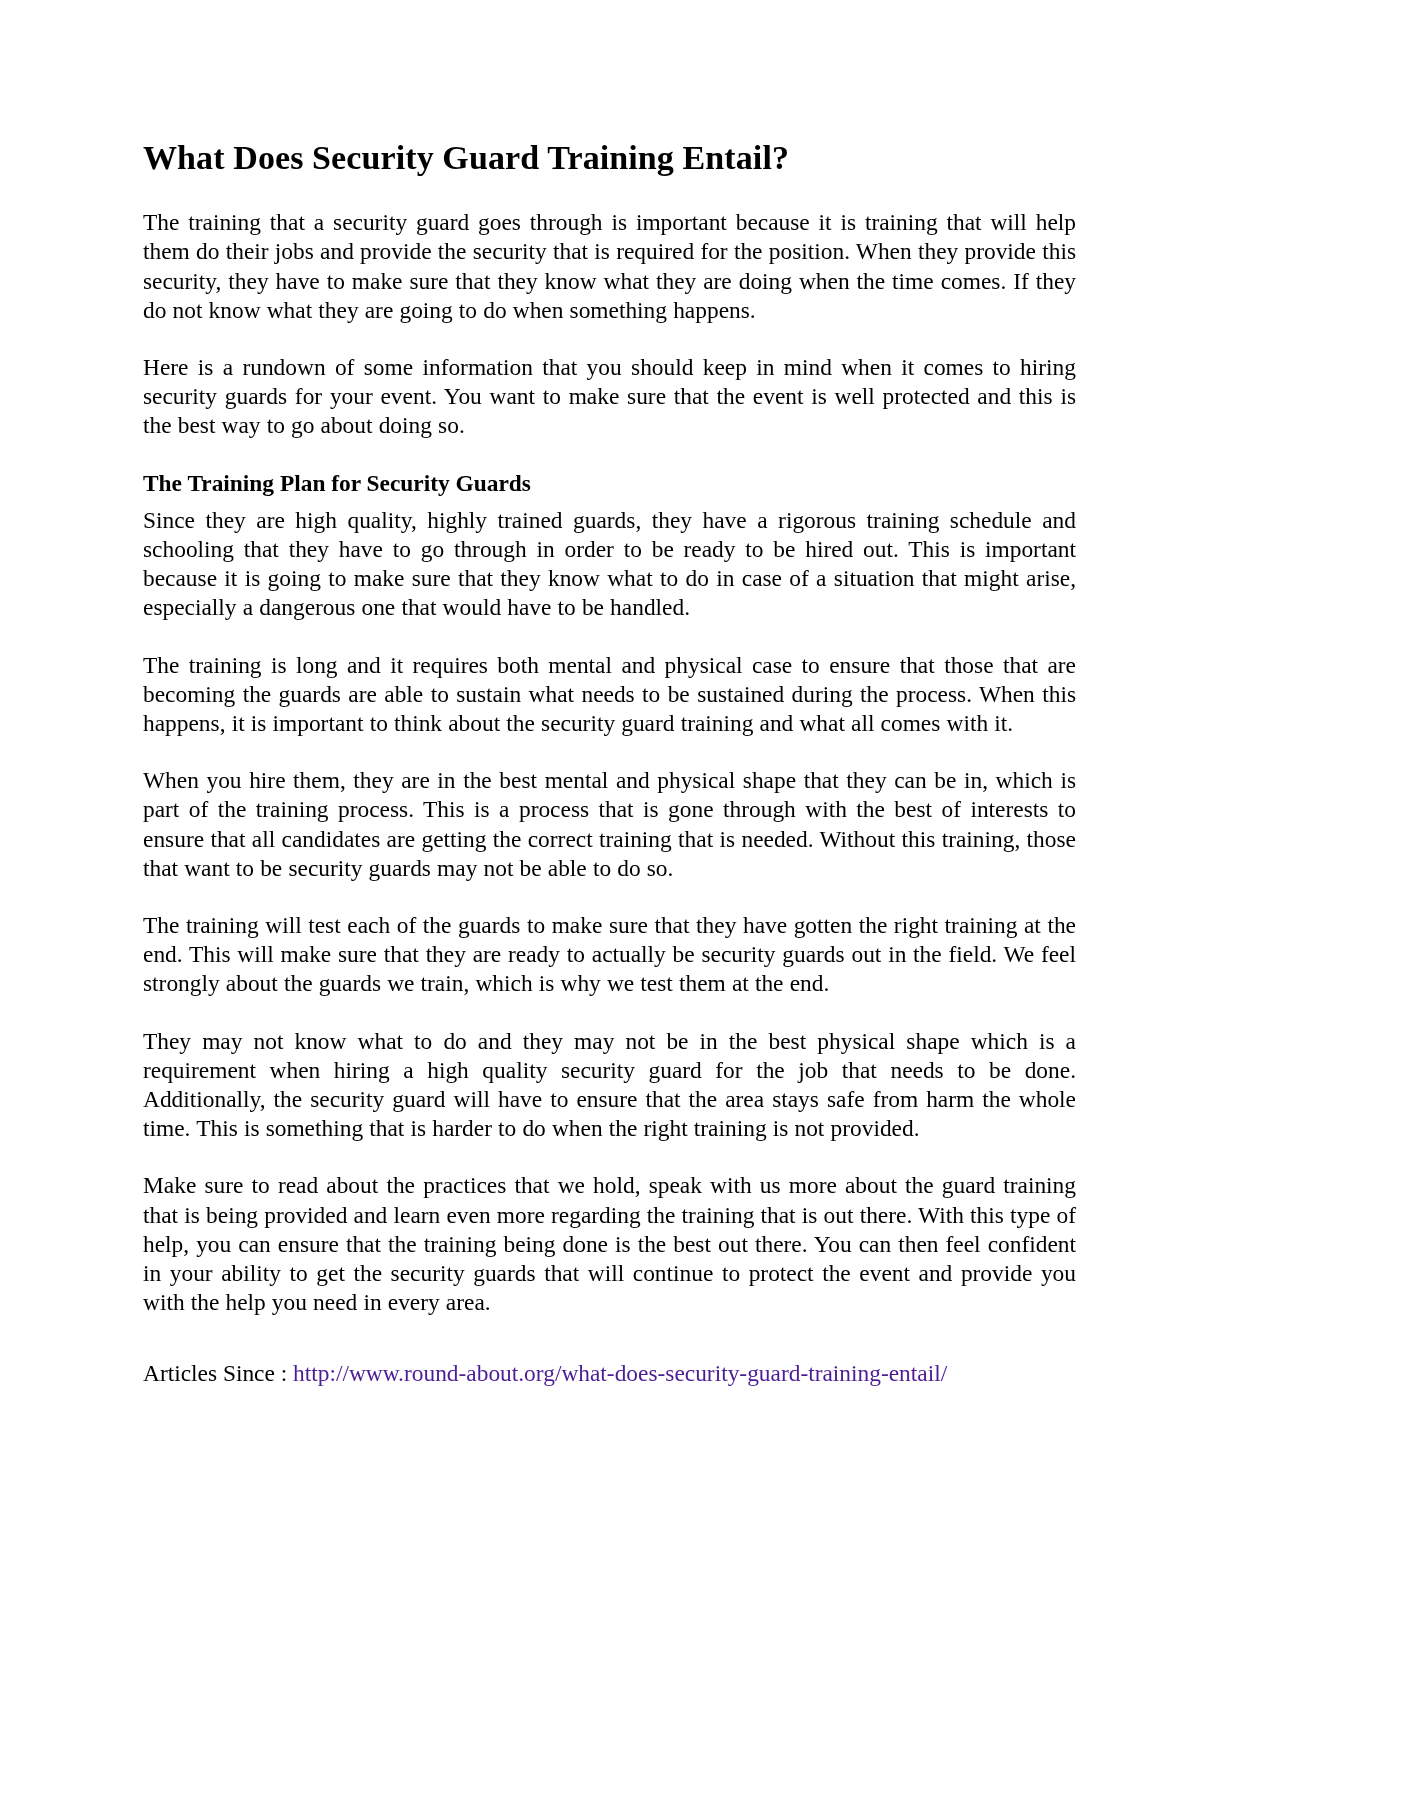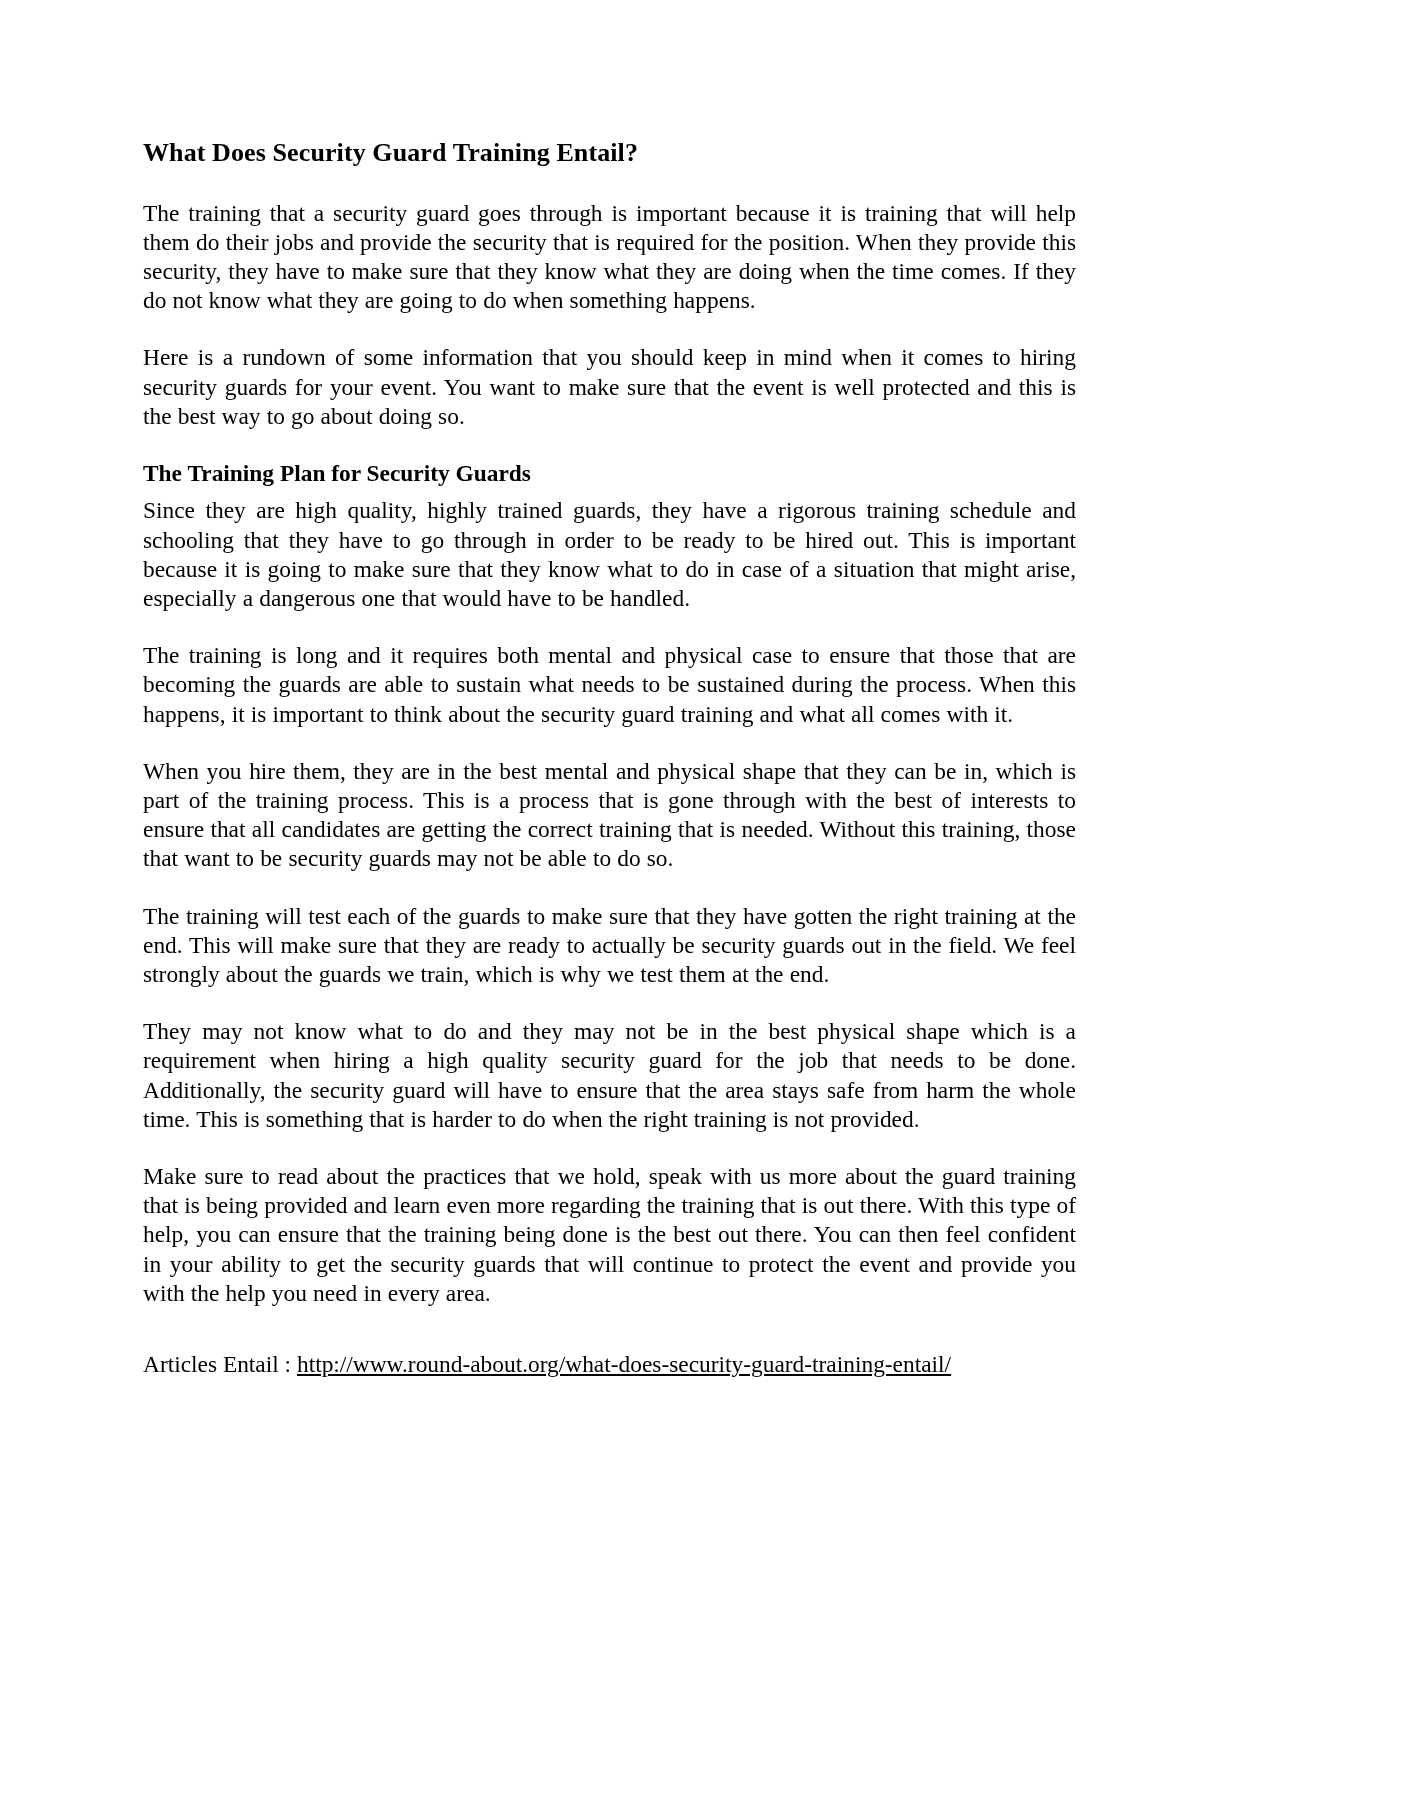--- a/index.html
+++ b/index.html
@@ -22,21 +22,21 @@
     background: #ffffff;
     box-sizing: border-box;
   }
   .content {
     position: absolute;
     left: 143px;
     top: 138px;
     width: 933px;
   }
   .doc-title {
-    font-size: 26px;
+    font-size: 34px;
     font-weight: bold;
     line-height: 1.18;
     letter-spacing: 0.1px;
     margin: 0 0 30px 0;
     font-family: "Liberation Serif", "DejaVu Serif", serif;
   }
   .para {
     font-size: 23.4px;
     line-height: 29.2px;
     text-align: justify;
@@ -64,22 +64,21 @@
     font-size: 23.4px;
     line-height: 29.2px;
     font-family: "Liberation Serif", "DejaVu Serif", serif;
     text-align: left;
   }
   .source-label {
     display: inline;
   }
   .source-link {
     display: inline;
-    text-decoration: underline;
-    color: #000000;
+    color: #4c1d95;
     cursor: pointer;
   }
 </style>
 </head>
 <body>
 
 <div class="page">
   <div class="content">
 
     <h1 class="doc-title">What Does Security Guard Training Entail?</h1>
@@ -96,17 +95,17 @@
 
     <p class="para">When you hire them, they are in the best mental and physical shape that they can be in, which is part of the training process. This is a process that is gone through with the best of interests to ensure that all candidates are getting the correct training that is needed. Without this training, those that want to be security guards may not be able to do so.</p>
 
     <p class="para">The training will test each of the guards to make sure that they have gotten the right training at the end. This will make sure that they are ready to actually be security guards out in the field. We feel strongly about the guards we train, which is why we test them at the end.</p>
 
     <p class="para">They may not know what to do and they may not be in the best physical shape which is a requirement when hiring a high quality security guard for the job that needs to be done. Additionally, the security guard will have to ensure that the area stays safe from harm the whole time. This is something that is harder to do when the right training is not provided.</p>
 
     <p class="para">Make sure to read about the practices that we hold, speak with us more about the guard training that is being provided and learn even more regarding the training that is out there. With this type of help, you can ensure that the training being done is the best out there. You can then feel confident in your ability to get the security guards that will continue to protect the event and provide you with the help you need in every area.</p>
 
     <div class="source-block">
-      <span class="source-label">Articles Entail : </span><a class="source-link">http://www.round-about.org/what-does-security-guard-training-entail/</a>
+      <span class="source-label">Articles Since : </span><a class="source-link">http://www.round-about.org/what-does-security-guard-training-entail/</a>
     </div>
 
   </div>
 </div>
 
 </body></html>

